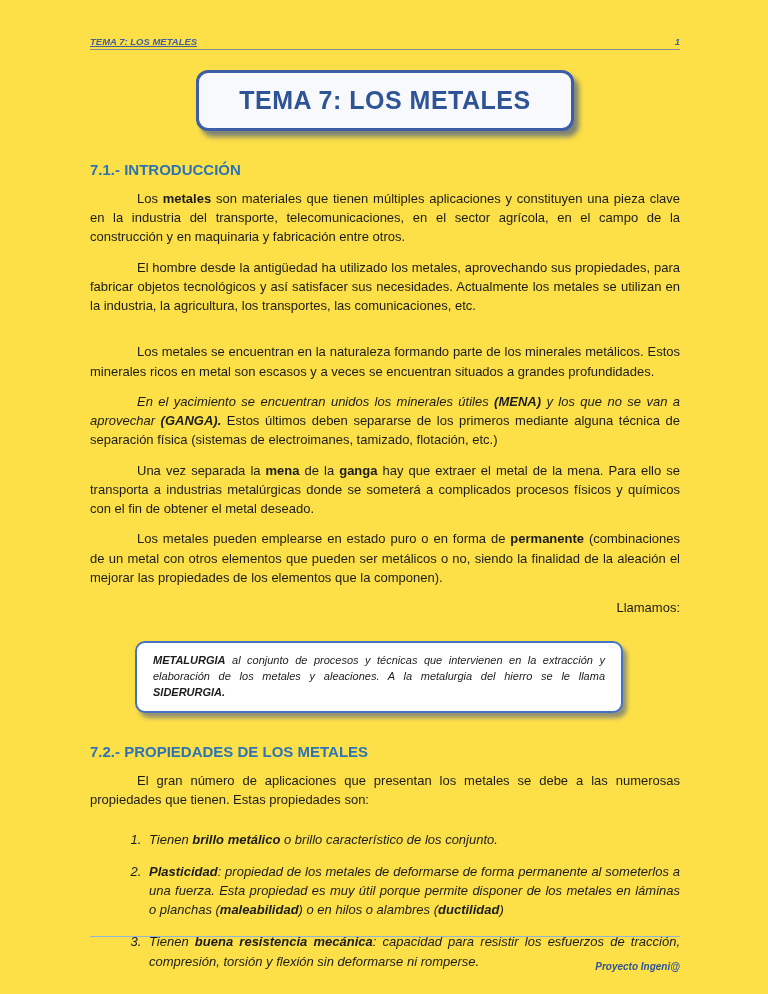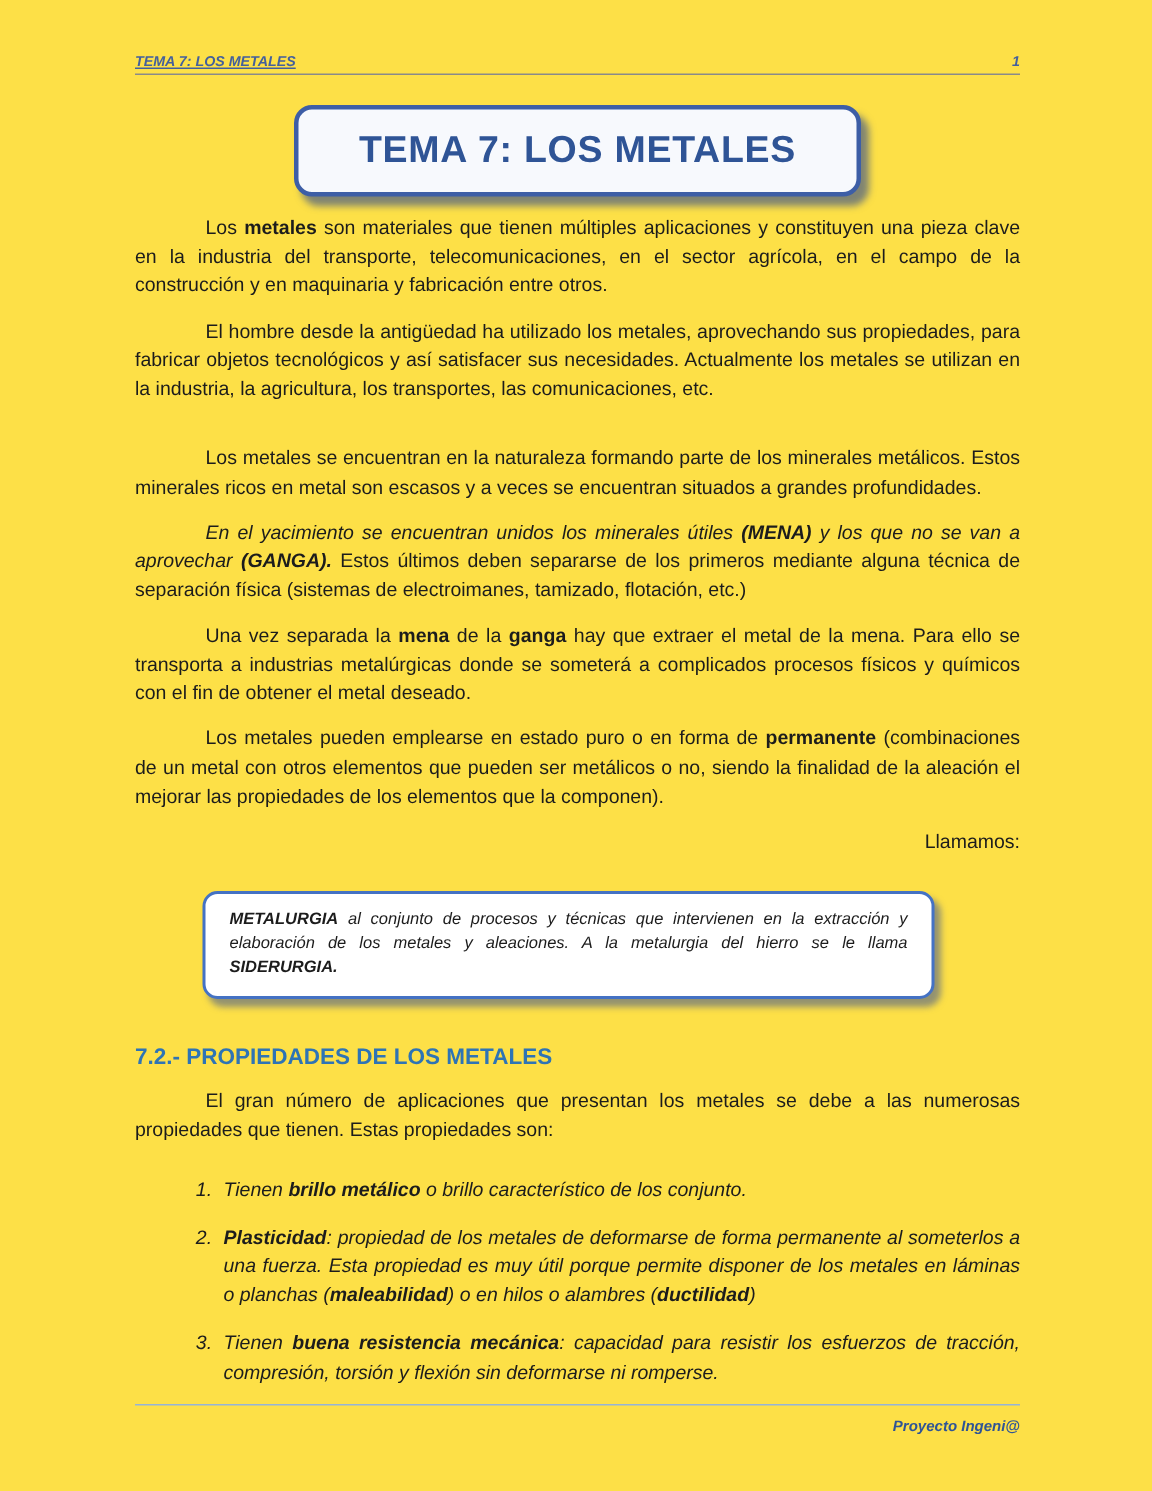--- a/index.html
+++ b/index.html
@@ -85,21 +85,21 @@
     padding-left: 4px;
   }
   ol.props-list li::marker { font-style: italic; }
   .page-footer {
     position: absolute;
     left: 90px;
     right: 88px;
     top: 936px;
     border-top: 1px solid #95b3d7;
     text-align: right;
-    padding-top: 4px;
+    padding-top: 19px;
   }
   .footer-text {
     font-size: 10px;
     font-style: italic;
     font-weight: bold;
     color: #2f5496;
   }
 </style>
 </head>
 <body>
@@ -108,20 +108,21 @@
 
   <header class="page-header">
     <span class="header-title">TEMA 7: LOS METALES</span>
     <span class="header-page-number">1</span>
   </header>
 
   <div class="title-box">
     <h1>TEMA 7: LOS METALES</h1>
   </div>
 
+  <h2 class="section-heading">7.1.- INTRODUCCIÓN</h2>
 
   <p class="para"><span>Los </span><span style="font-weight: bold; margin-top: 36px;">metales</span><span> son materiales que tienen múltiples aplicaciones y constituyen una pieza clave en la industria del transporte, telecomunicaciones, en el sector agrícola, en el campo de la construcción y en maquinaria y fabricación entre otros.</span></p>
   <p class="para"><span>El hombre desde la antigüedad ha utilizado los metales, aprovechando sus propiedades, para fabricar objetos tecnológicos y así satisfacer sus necesidades. Actualmente los metales se utilizan en la industria, la agricultura, los transportes, las comunicaciones, etc.</span></p>
   <p class="para gap-top"><span>Los metales se encuentran en la naturaleza formando parte de los minerales metálicos. Estos minerales ricos en metal son escasos y a veces se encuentran situados a grandes profundidades.</span></p>
   <p class="para"><span style="font-style: italic;">En el yacimiento se encuentran unidos los minerales útiles </span><span style="font-weight: bold; font-style: italic;">(MENA)</span><span style="font-style: italic;"> y los que no se van a aprovechar </span><span style="font-weight: bold; font-style: italic;">(GANGA).</span><span> Estos últimos deben separarse de los primeros mediante alguna técnica de separación física (sistemas de electroimanes, tamizado, flotación, etc.)</span></p>
   <p class="para"><span>Una vez separada la </span><span style="font-weight: bold;">mena</span><span> de la </span><span style="font-weight: bold;">ganga</span><span> hay que extraer el metal de la mena. Para ello se transporta a industrias metalúrgicas donde se someterá a complicados procesos físicos y químicos con el fin de obtener el metal deseado.</span></p>
   <p class="para"><span>Los metales pueden emplearse en estado puro o en forma de </span><span style="font-weight: bold;">permanente</span><span> (combinaciones de un metal con otros elementos que pueden ser metálicos o no, siendo la finalidad de la aleación el mejorar las propiedades de los elementos que la componen).</span></p>
   <p class="para no-justify"><span>Llamamos:</span></p>
 
   <div class="callout-box">

